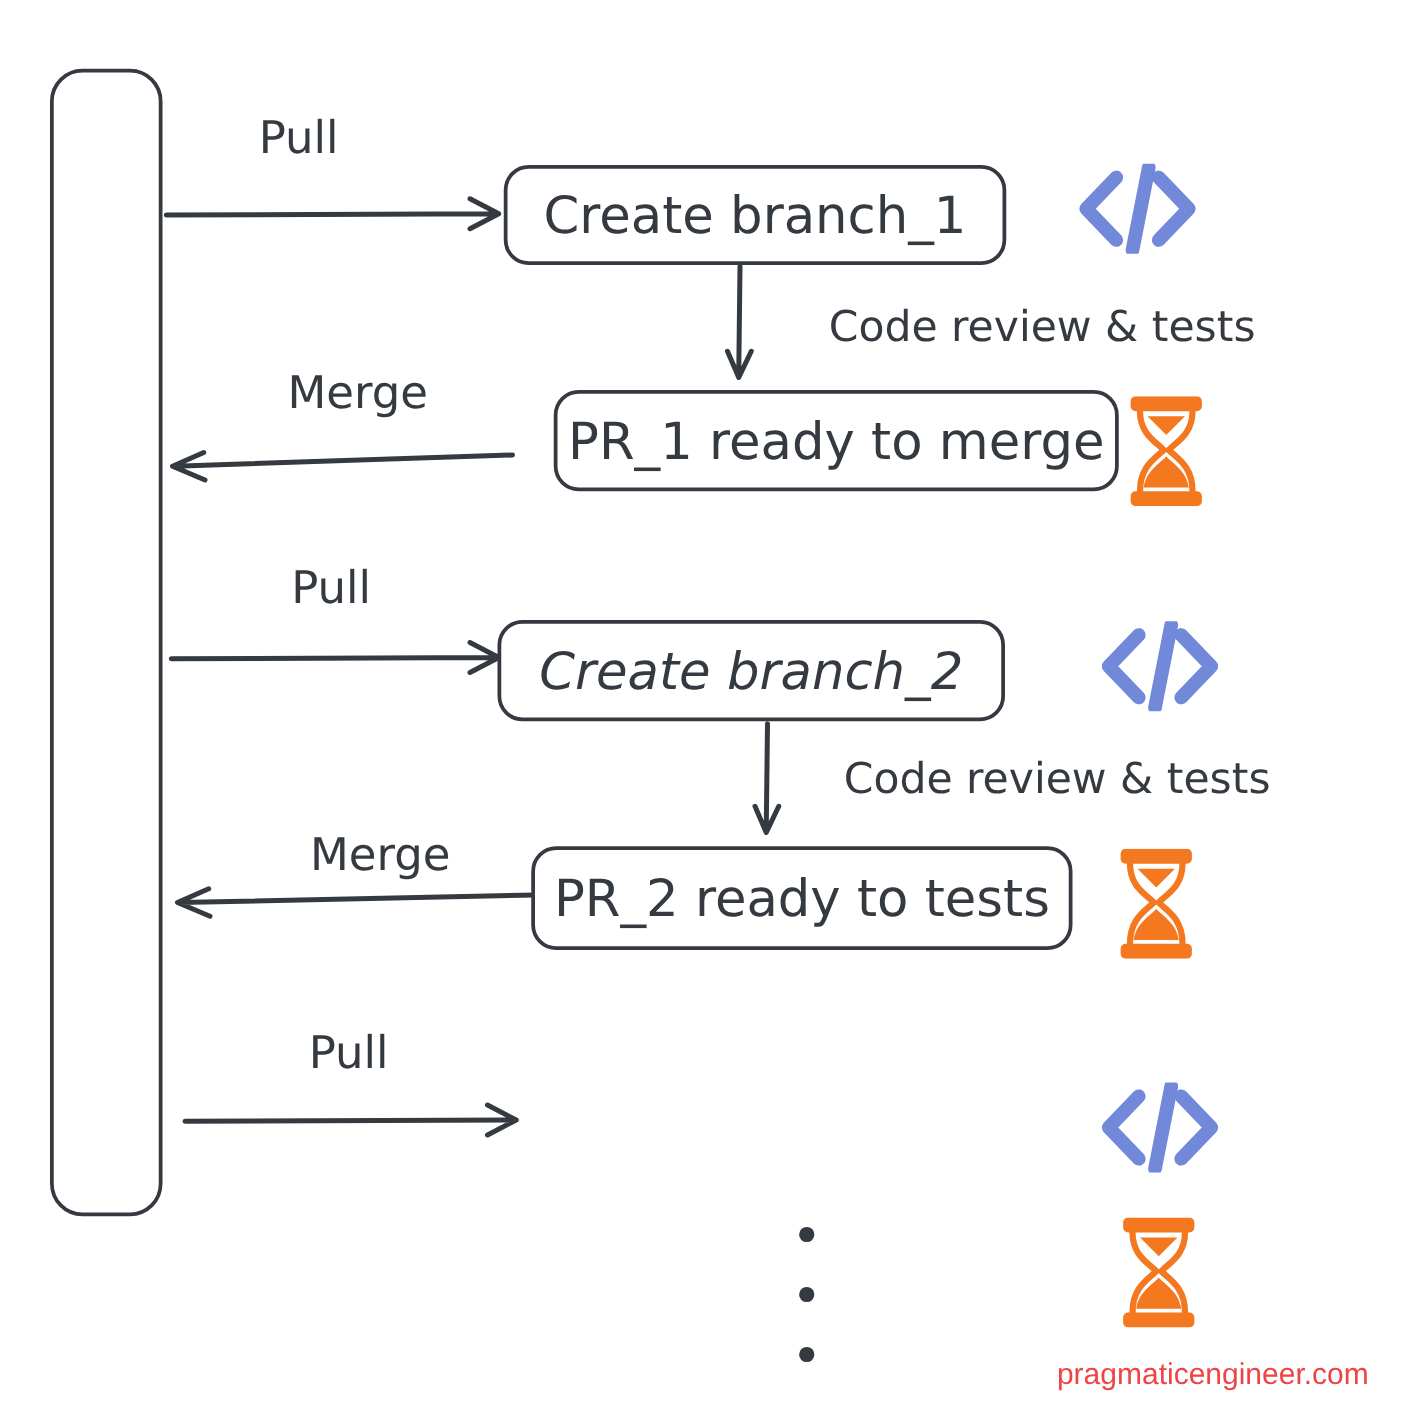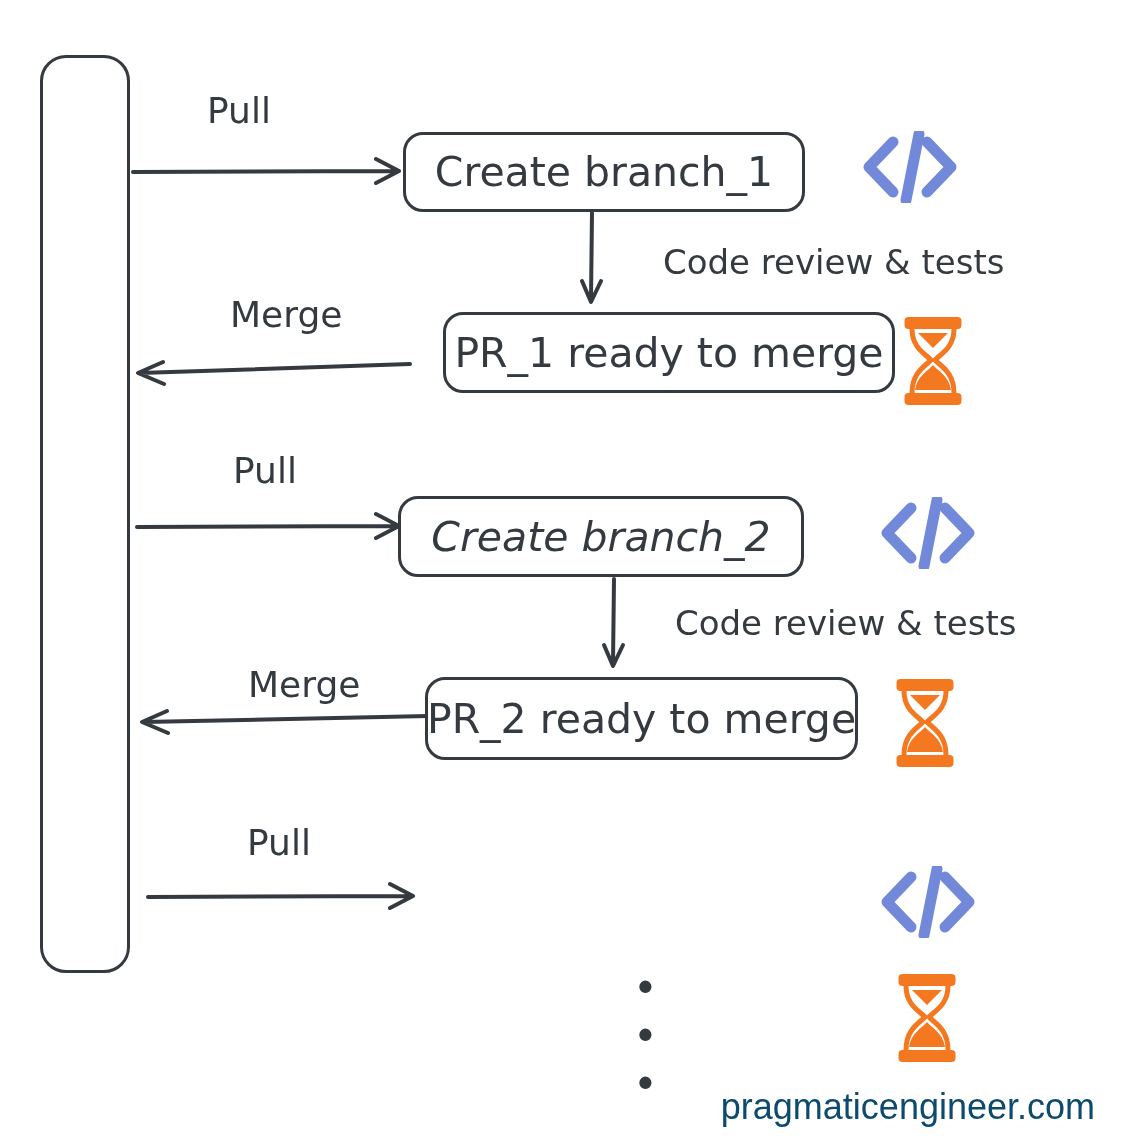--- a/index.html
+++ b/index.html
@@ -64,22 +64,22 @@
   .dot {
     position: absolute;
     font-size: 42px;
     line-height: 42px;
     color: #343a40;
   }
   .watermark {
     position: absolute;
     right: 31px; top: 1086px;
     font-family: "Liberation Sans", sans-serif;
-    font-size: 36px;
-    color: #0c4a6e;
+    font-size: 24px;
+    color: #ef4444;
     white-space: nowrap;
   }
 </style>
 </head>
 <body>
 
 <div class="canvas">
 
   <div class="trunk"></div>
 
@@ -128,21 +128,21 @@
 
   <div class="lbl" style="left:233px; top:450px;">Pull</div>
   <div class="node" style="left:398px; top:496px; width:406px; height:81px;font-style:italic;">Create branch_2</div>
   <svg class="icon code-glyph" style="left:880px; top:497px;" width="96" height="72" viewBox="0 0 96 72">
     <path d="M31,11 L7,36 L31,61"></path>
     <path d="M57,3 L44,69"></path>
     <path d="M65,11 L89,36 L65,61"></path>
   </svg>
   <div class="lbl review" style="left:675px; top:603px;">Code review &amp; tests</div>
   <div class="lbl" style="left:248px; top:664px;">Merge</div>
-  <div class="node" style="left:425px; top:677px; width:433px; height:83px;">PR_2 ready to merge</div>
+  <div class="node" style="left:425px; top:677px; width:433px; height:83px;">PR_2 ready to tests</div>
   <svg class="icon" style="left:896px; top:679px;" width="58" height="88" viewBox="0 0 58 88">
     <rect class="hg-fill" x="0.5" y="0" width="57" height="12" rx="4"></rect>
     <rect class="hg-fill" x="0.5" y="76" width="57" height="12" rx="4"></rect>
     <path class="hg-wall" d="M8,12 C8,30 20,36 27,43 C20,50 8,56 8,76"></path>
     <path class="hg-wall" d="M50,12 C50,30 38,36 31,43 C38,50 50,56 50,76"></path>
     <path class="hg-fill" d="M14,16 L44,16 L29,31 Z"></path>
     <path class="hg-fill" d="M29,48 C24,54 13,59 11,73 L47,73 C45,59 34,54 29,48 Z"></path>
   </svg>
 
   <div class="lbl" style="left:247px; top:822px;">Pull</div>

